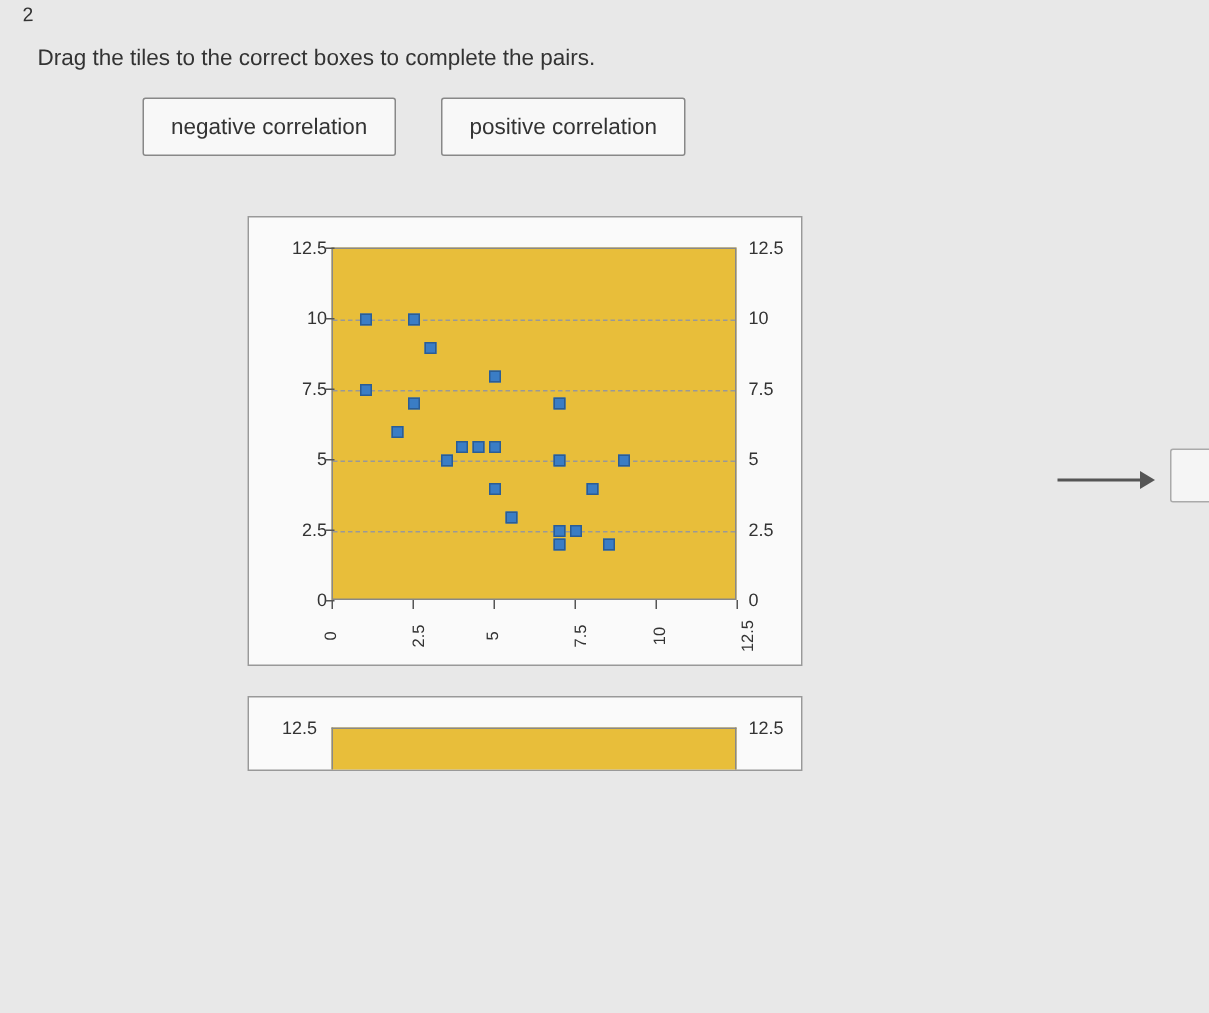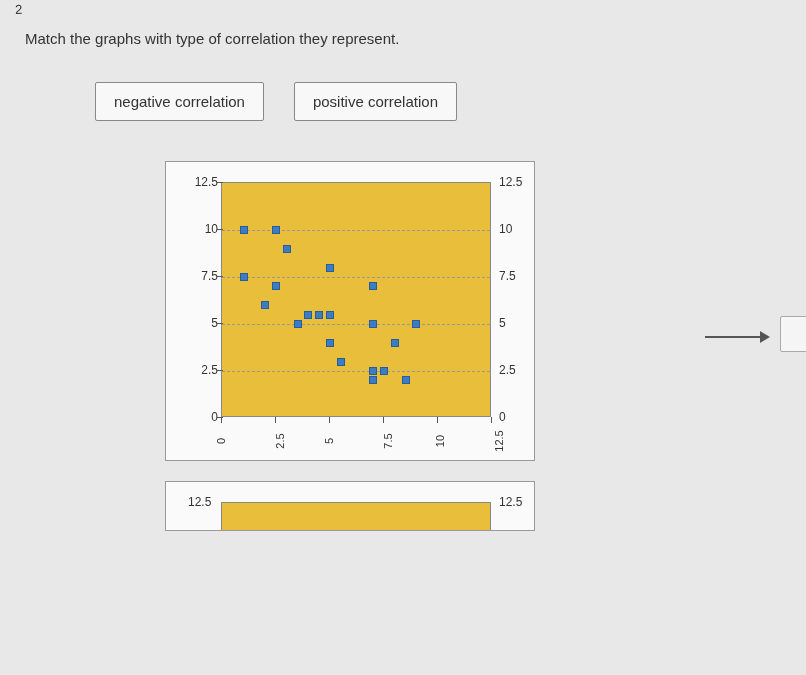--- a/index.html
+++ b/index.html
@@ -183,21 +183,21 @@
       color: #333;
       transform: translateY(-50%);
     }
   </style>
 </head>
 <body>
 
 <div class="page-number">2</div>
 
 <div class="content">
-  <div class="instruction2">Match the graphs with type of correlation they represent.</div>
+  <div class="instruction1">Drag the tiles to the correct boxes to complete the pairs.</div>
 
   <div class="tiles-row">
     <div class="tile">negative correlation</div>
     <div class="tile">positive correlation</div>
   </div>
 
   <div class="chart-wrapper">
     <div class="chart-container">
       <div class="plot-area" id="plot-area">
           <div class="gridline-h" style="top: 188px;"></div>

